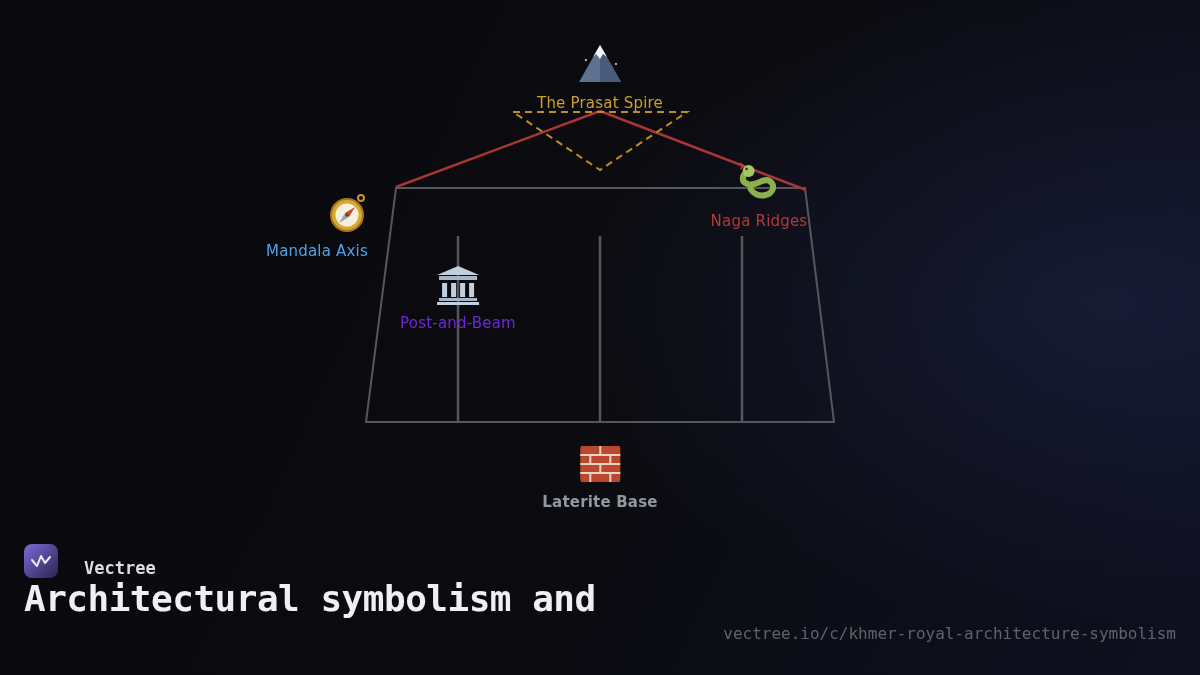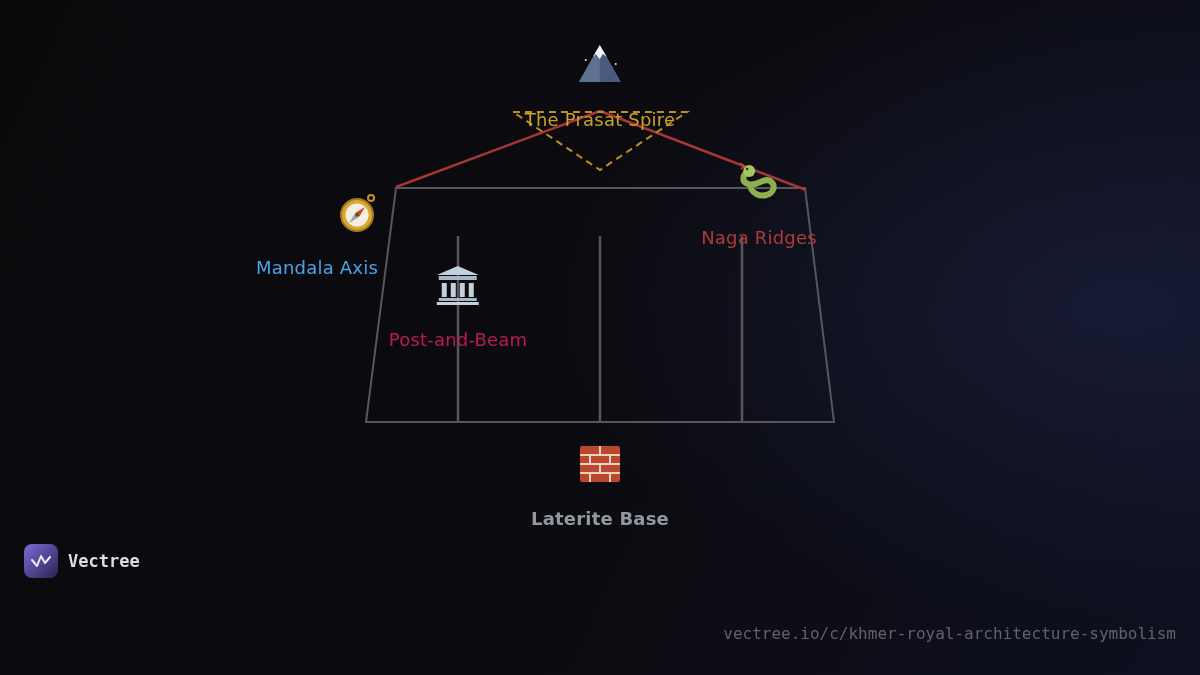--- a/index.html
+++ b/index.html
@@ -8,23 +8,23 @@
     position:relative; overflow:hidden;
     font-family:"DejaVu Sans", sans-serif;
     background:
       radial-gradient(900px 520px at 92% 45%, rgba(45,55,110,0.30), rgba(0,0,0,0) 62%),
       linear-gradient(115deg, #0a0a0d 0%, #0b0b10 55%, #0e1020 100%);
     color:#e8e8ec;
   }
   .overlay { position:absolute; left:0; top:0; }
   .node { position:absolute; transform:translateX(-50%); text-align:center; }
   .node .icon { display:block; line-height:0; margin:0 auto; }
-  .node .label { display:block; margin-top:23px; font-size:18px; letter-spacing:0.2px; white-space:nowrap; }
+  .node .label { display:block; margin-top:8px; font-size:15px; letter-spacing:0.2px; white-space:nowrap; }
 
-  .footer-brand { position:absolute; left:24px; top:544px; display:flex; align-items:center; gap:10px; }
+  .footer-brand { position:absolute; left:24px; top:544px; display:flex; align-items:flex-end; gap:26px; }
   .brand-name {
     font-family:"DejaVu Sans Mono", monospace;
     font-weight:bold; font-size:17px; color:#dcdce2;
   }
   .card-title {
     position:absolute; left:24px; top:582px;
     font-family:"DejaVu Sans Mono", monospace;
     font-weight:bold; font-size:36px; line-height:33px; color:#f0f0f2;
     letter-spacing:-0.5px; white-space:nowrap;
   }
@@ -96,21 +96,21 @@
       <polygon points="23,2 44,11 2,11" fill="#c2cfdd"></polygon>
       <rect x="4" y="12" width="38" height="4" fill="#a6b6c6"></rect>
       <rect x="7" y="19" width="5" height="14" fill="#c2cfdd"></rect>
       <rect x="16" y="19" width="5" height="14" fill="#c2cfdd"></rect>
       <rect x="25" y="19" width="5" height="14" fill="#c2cfdd"></rect>
       <rect x="34" y="19" width="5" height="14" fill="#c2cfdd"></rect>
       <rect x="4" y="34" width="38" height="3" fill="#a6b6c6"></rect>
       <rect x="2" y="38" width="42" height="3" fill="#c2cfdd"></rect>
     </svg>
   </span>
-  <span class="label" style="color: #be185d;">Post-and-Beam</span>
+  <span class="label" style="color: #6d28d9;">Post-and-Beam</span>
 </div>
 
 <div class="node" style="left:600px; top:443px;font-weight:bold;">
   <span class="icon">
     <svg width="44" height="42" viewBox="0 0 44 42">
       <rect x="2" y="3" width="40" height="36" rx="2" fill="#bc472f"></rect>
       <g stroke="#e6d4c2" stroke-width="2">
         <line x1="2" y1="12" x2="42" y2="12"></line>
         <line x1="2" y1="21" x2="42" y2="21"></line>
         <line x1="2" y1="30" x2="42" y2="30"></line>
@@ -136,15 +136,16 @@
         </linearGradient>
       </defs>
       <rect width="34" height="34" rx="8" fill="url(#lg)"></rect>
       <path d="M8 16 L13 22 L17 12 L21 19 L26 13" stroke="#eceaf8" stroke-width="2" fill="none" stroke-linecap="round" stroke-linejoin="round"></path>
     </svg>
   </span>
   <span class="brand-name">Vectree</span>
 </div>
 
 <div class="card-title">
+  <div>Architectural symbolism and</div>
 </div>
 
 <div class="card-url">vectree.io/c/khmer-royal-architecture-symbolism</div>
 
 </body></html>

